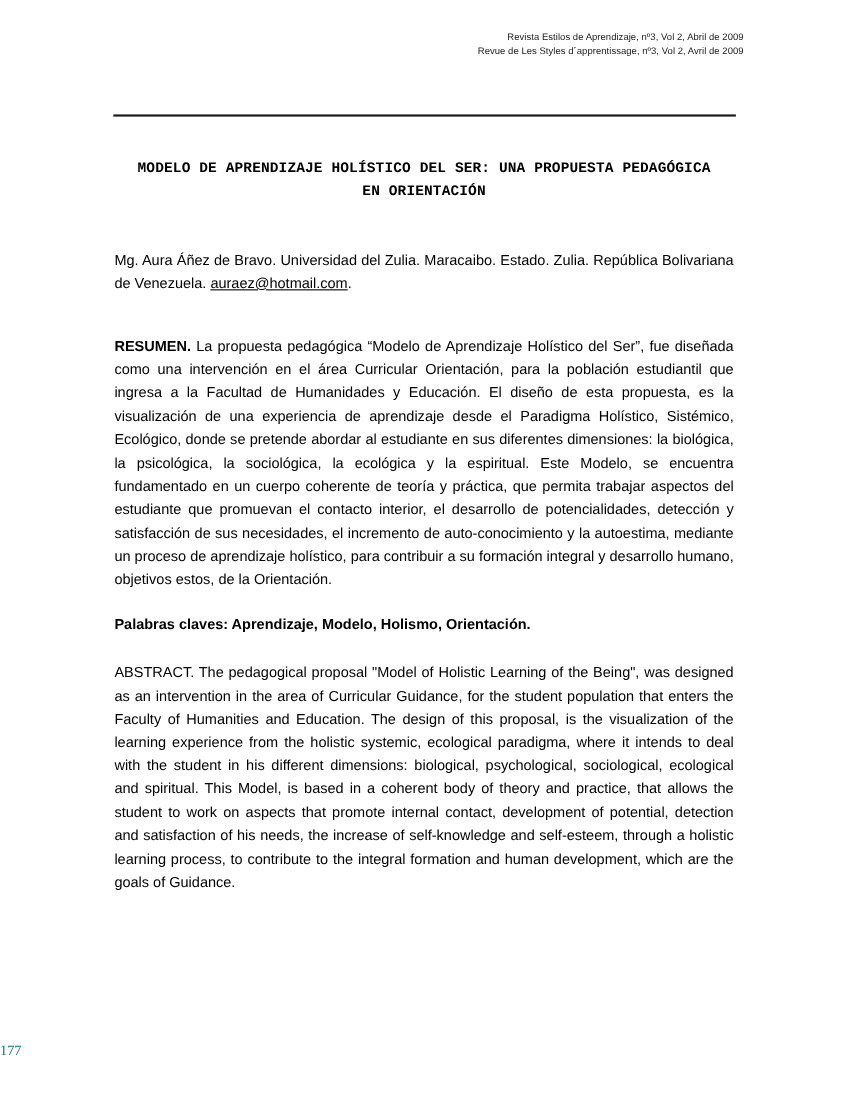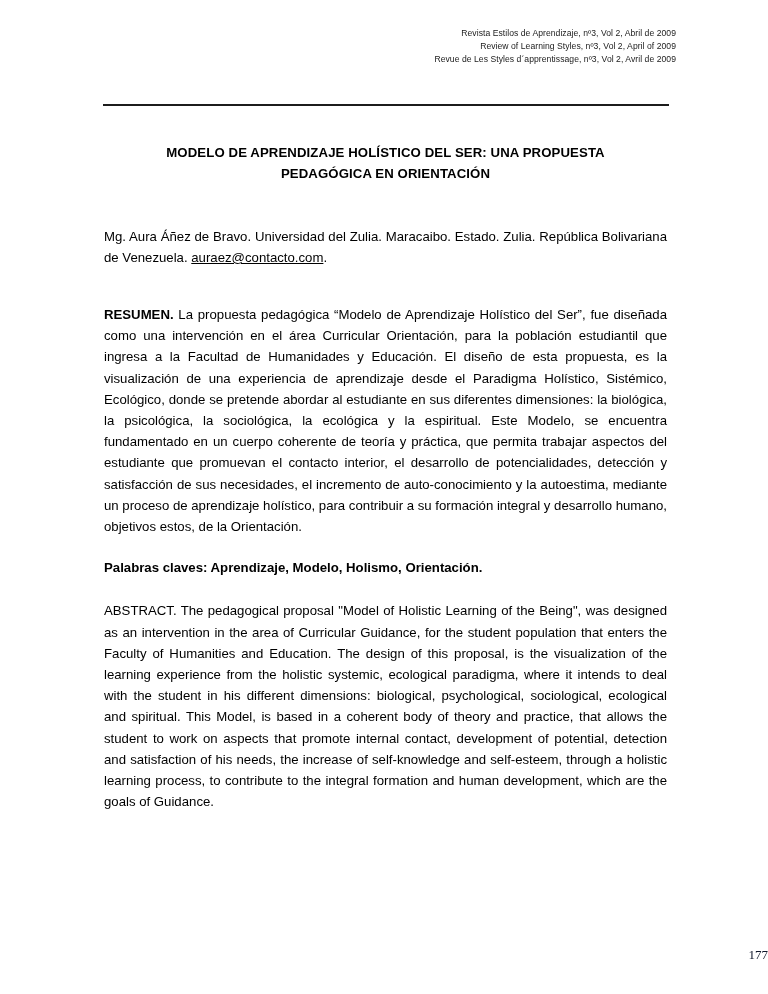--- a/index.html
+++ b/index.html
@@ -57,20 +57,21 @@
   }
 
   .doc-title {
     font-size: 13.2px;
     font-weight: bold;
     line-height: 21px;
     text-align: center;
     margin: 0 auto;
     width: 530px;
     letter-spacing: 0.1px;
+    font-family: Liberation Mono, monospace;
   }
 
   .author-block {
     margin-top: 42px;
     font-size: 13.2px;
     line-height: 21px;
     text-align: justify;
     text-justify: inter-word;
   }
   .author-block .email {
@@ -105,44 +106,43 @@
   .abstract-en { margin-top: 22px; }
 
   .keywords-en { margin-top: 22px; }
 
   
   .page-number {
     position: absolute;
     top: 931px;
     left: 0;
     width: 768px;
-    text-align: right;
+    text-align: left;
     font-family: "Liberation Serif", serif;
     font-size: 13px;
-    color: #0f172a;
+    color: #0f766e;
   }
 </style>
 </head>
 <body>
 
 <div class="page">
 
   <div class="journal-header">
     <div>Revista Estilos de Aprendizaje, nº3, Vol 2, Abril de 2009</div>
-    <div>Review of Learning Styles, nº3, Vol 2, April of 2009</div>
     <div>Revue de Les Styles d´apprentissage, nº3, Vol 2, Avril de 2009</div>
   </div>
 
   <div class="rule"></div>
 
   <div class="content">
 
     <h1 class="doc-title">MODELO DE APRENDIZAJE HOLÍSTICO DEL SER: UNA PROPUESTA PEDAGÓGICA EN ORIENTACIÓN</h1>
 
-    <p class="author-block"><span>Mg. Aura Áñez de Bravo. Universidad del Zulia. Maracaibo. Estado. Zulia. República Bolivariana de Venezuela. </span><span class="email">auraez@contacto.com</span><span>.</span></p>
+    <p class="author-block"><span>Mg. Aura Áñez de Bravo. Universidad del Zulia. Maracaibo. Estado. Zulia. República Bolivariana de Venezuela. </span><span class="email">auraez@hotmail.com</span><span>.</span></p>
 
     <p class="para abstract-es"><span class="lead-bold">RESUMEN.</span><span> La propuesta pedagógica “Modelo de Aprendizaje Holístico del Ser”, fue diseñada como una intervención en el área Curricular Orientación, para la población estudiantil que ingresa a la Facultad de Humanidades y Educación. El diseño de esta propuesta, es la visualización de una experiencia de aprendizaje desde el Paradigma Holístico, Sistémico, Ecológico, donde se pretende abordar al estudiante en sus diferentes dimensiones: la biológica, la psicológica, la sociológica, la ecológica y la espiritual. Este Modelo, se encuentra fundamentado en un cuerpo coherente de teoría y práctica, que permita trabajar aspectos del estudiante que promuevan el contacto interior, el desarrollo de potencialidades, detección y satisfacción de sus necesidades, el incremento de auto-conocimiento y la autoestima, mediante un proceso de aprendizaje holístico, para contribuir a su formación integral y desarrollo humano, objetivos estos, de la Orientación.</span></p>
 
     <p class="para keywords-es">Palabras claves: Aprendizaje, Modelo, Holismo, Orientación.</p>
 
 
     <p class="para abstract-en"><span>ABSTRACT.</span><span> The pedagogical proposal "Model of Holistic Learning of the Being", was designed as an intervention in the area of Curricular Guidance, for the student population that enters the Faculty of Humanities and Education. The design of this proposal, is the visualization of the learning experience from the holistic systemic, ecological paradigma, where it intends to deal with the student in his different dimensions: biological, psychological, sociological, ecological and spiritual. This Model, is based in a coherent body of theory and practice, that allows the student to work on aspects that promote internal contact, development of potential, detection and satisfaction of his needs, the increase of self-knowledge and self-esteem, through a holistic learning process, to contribute to the integral formation and human development, which are the goals of Guidance.</span></p>
 
 
   </div>

